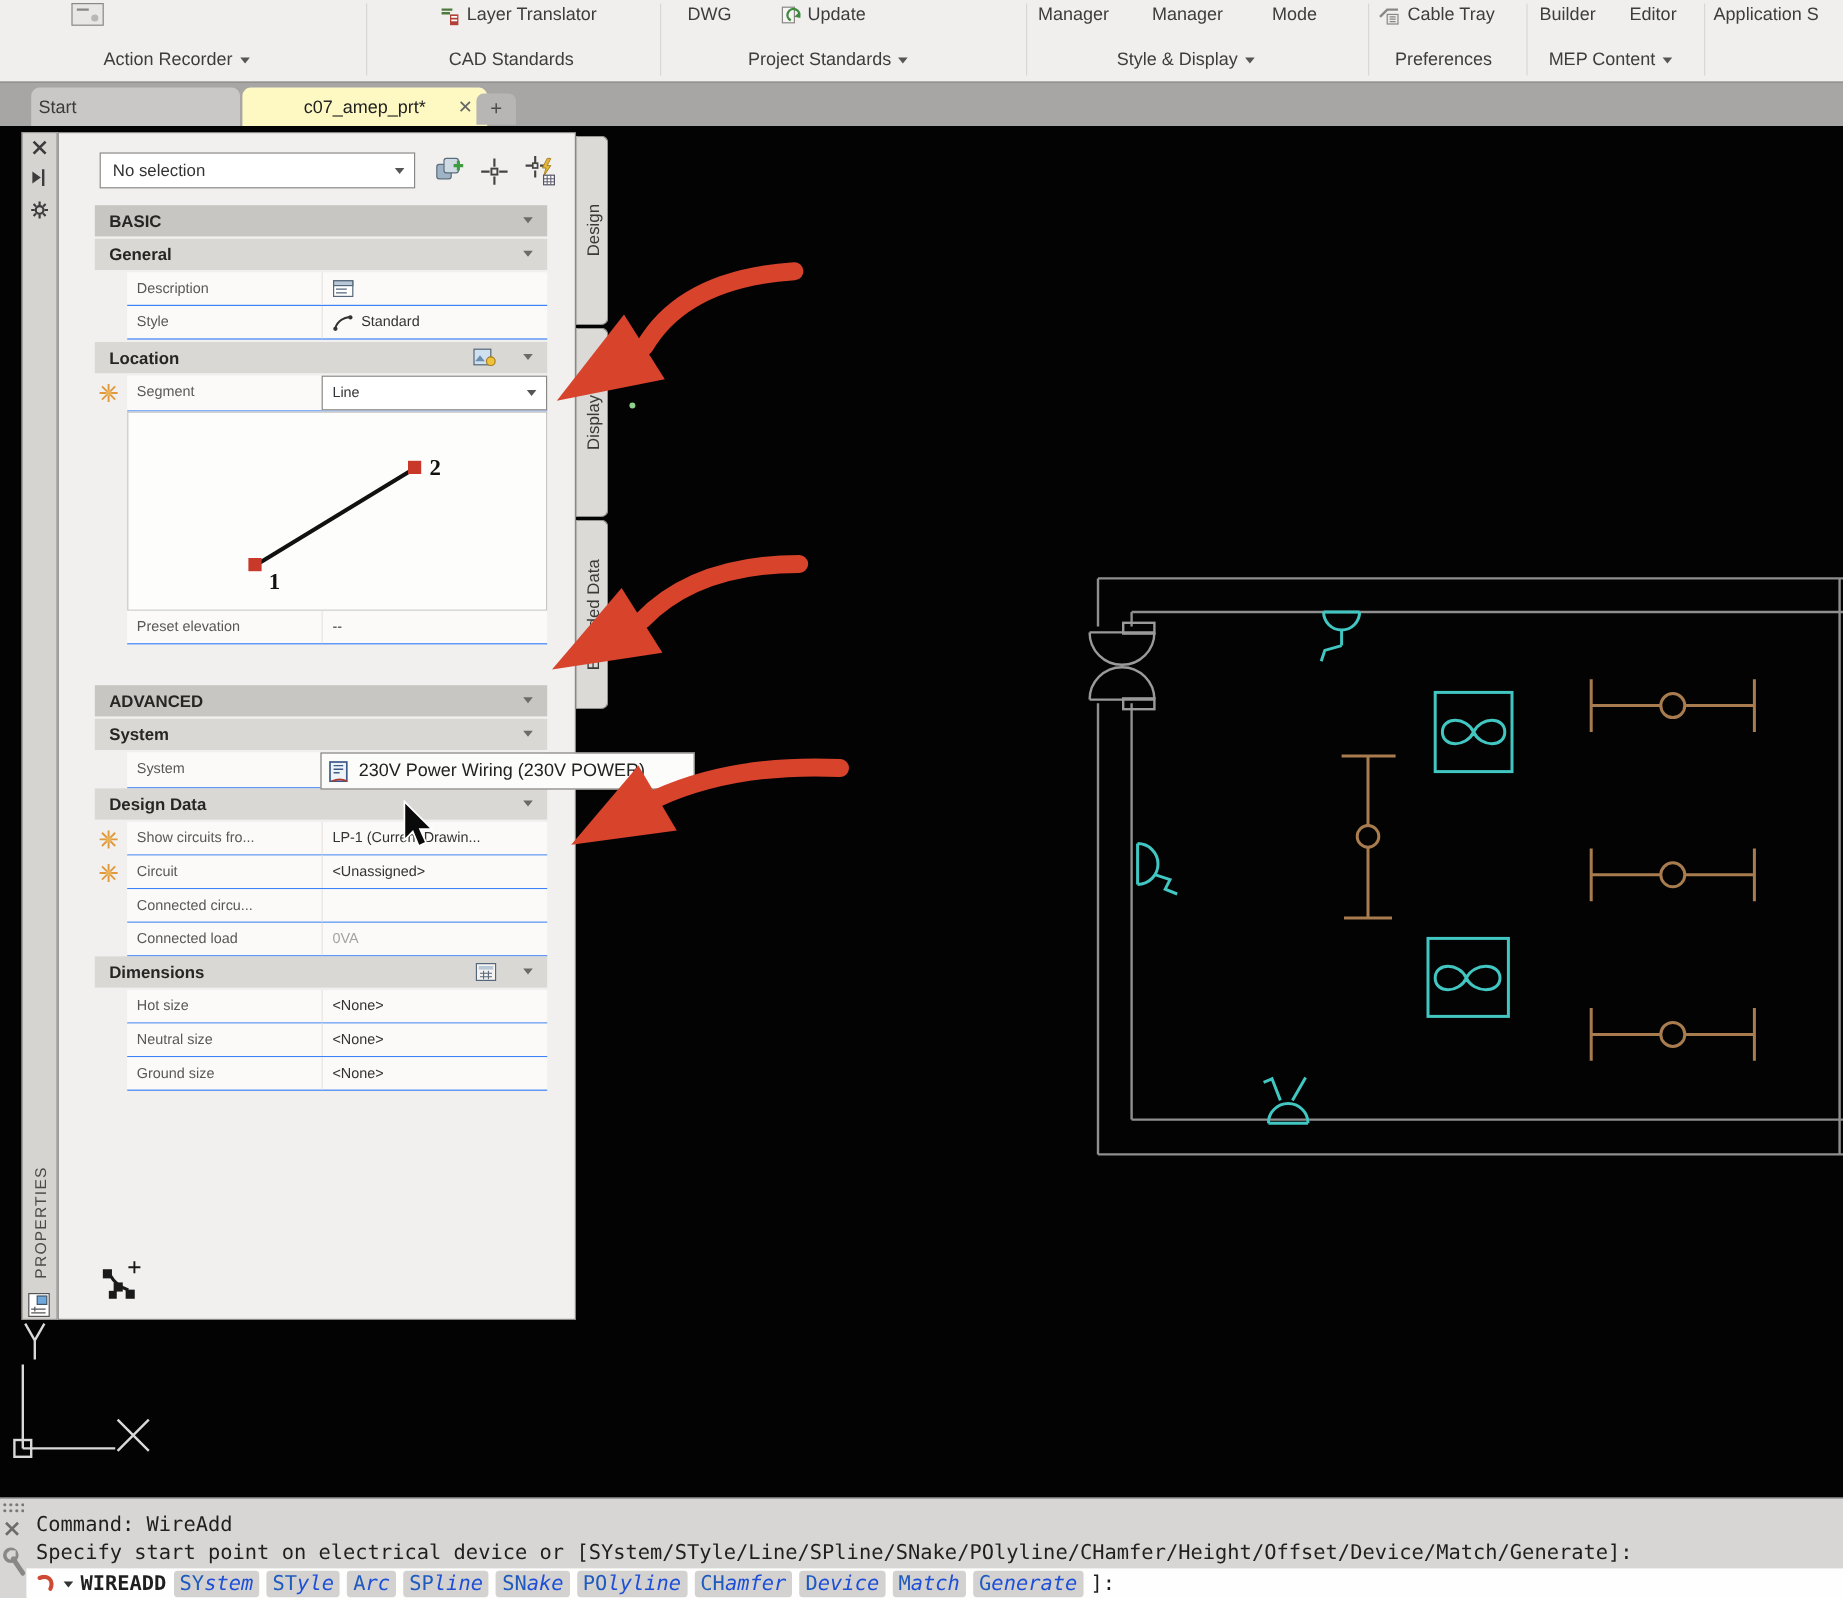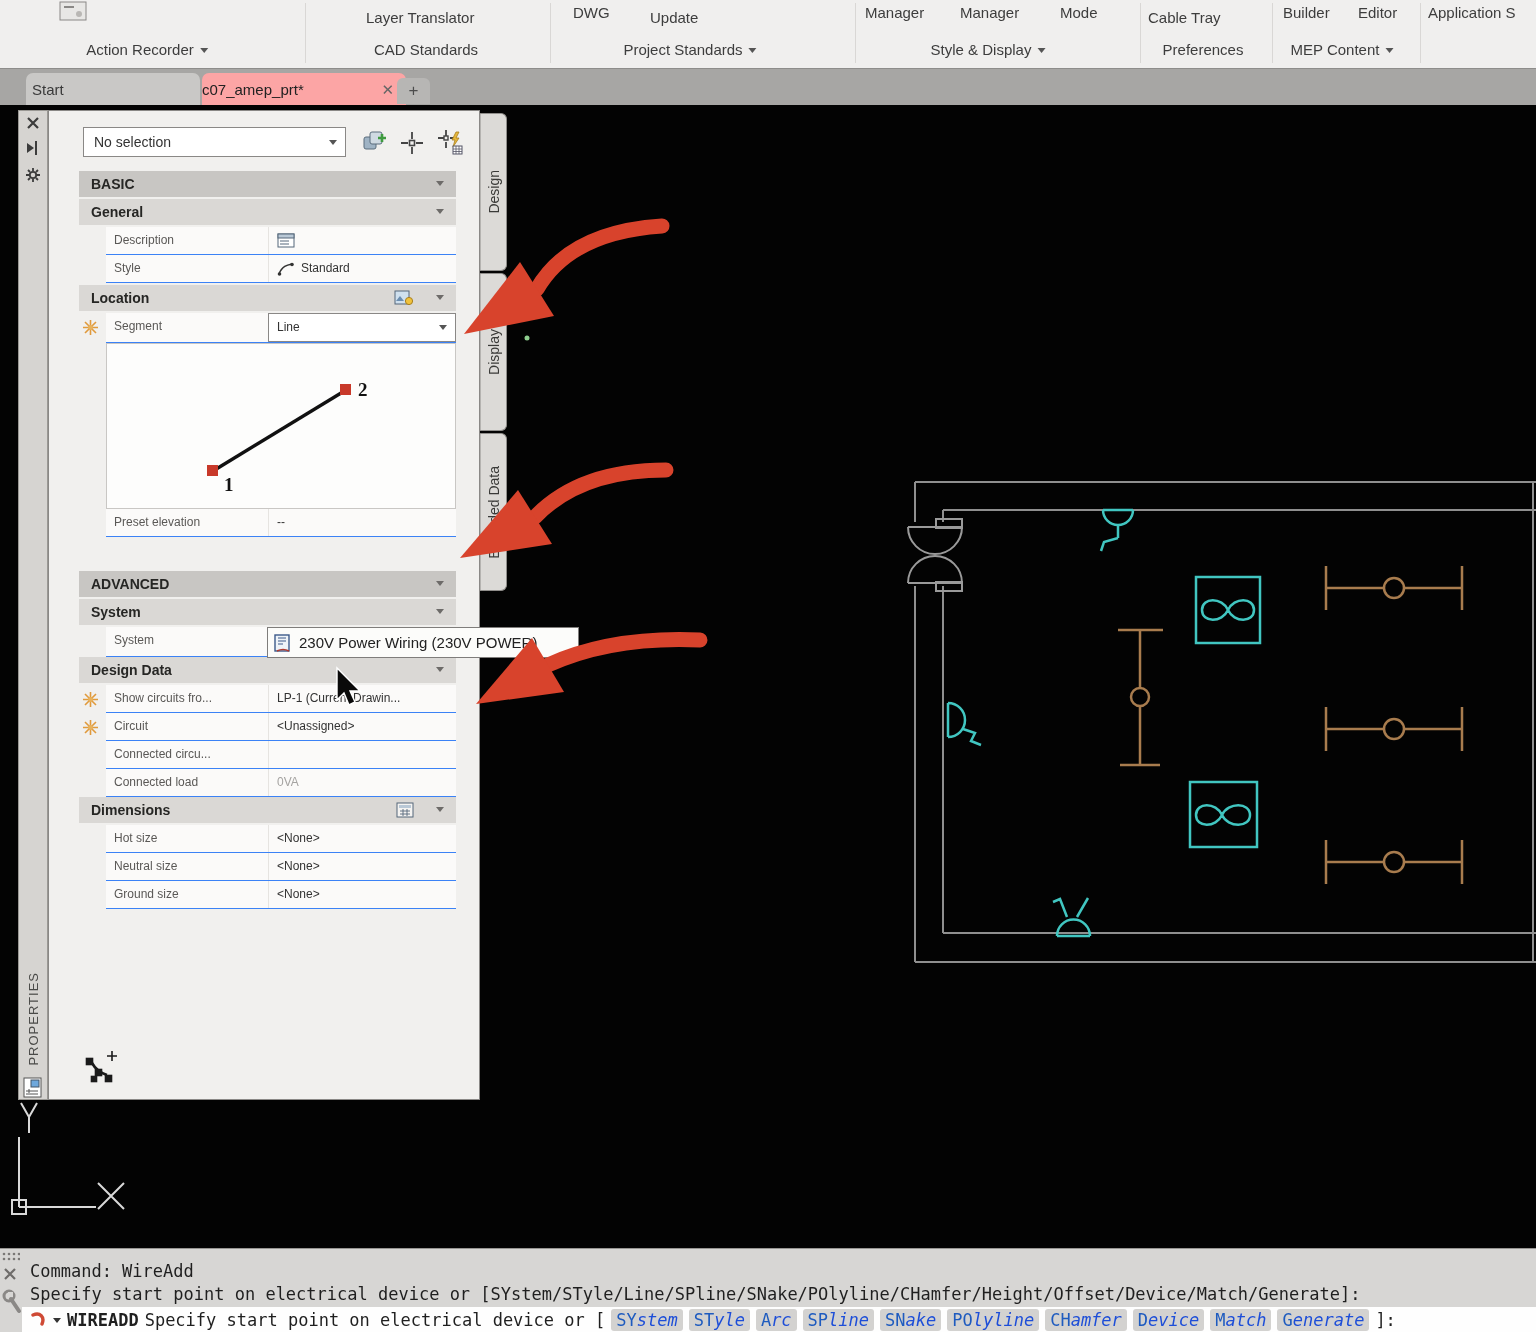--- a/index.html
+++ b/index.html
@@ -3,29 +3,29 @@
 <meta charset="utf-8">
 <style>
   html,body{margin:0;padding:0;background:#000;}
   #root{position:relative;width:1536px;height:1332px;overflow:hidden;
         font-family:"Liberation Sans",sans-serif;background:#000;}
   .abs{position:absolute;}
 
   
   .ribbon{left:0;top:0;width:1536px;height:68px;background:#f0efee;border-bottom:1px solid #c4c2c0;}
   .pdiv{position:absolute;top:3px;bottom:5px;width:1px;background:#d9d7d5;}
-  .r-item{position:absolute;top:0;height:25px;line-height:25px;font-size:15px;color:#3d3d3d;white-space:nowrap;display:flex;align-items:center;gap:5px;flex-direction:column;}
+  .r-item{position:absolute;top:0;height:25px;line-height:25px;font-size:15px;color:#3d3d3d;white-space:nowrap;display:flex;align-items:center;gap:5px;}
   .r-label{position:absolute;top:39px;height:22px;line-height:22px;font-size:15px;color:#3d3d3d;white-space:nowrap;transform:translateX(-50%);display:flex;align-items:center;gap:6px;}
   .caret{width:0;height:0;border-left:4px solid transparent;border-right:4px solid transparent;border-top:5px solid #555;display:inline-block;}
 
   
   .tabbar{left:0;top:68px;width:1536px;height:37px;background:#a7a6a4;border-top:1px solid #8e8d8b;}
   .tab{position:absolute;top:4px;height:33px;border-radius:7px 7px 0 0;font-size:15px;color:#3a3a3a;line-height:33px;}
   .tab-start{left:26px;width:174px;background:#c9c8c6;padding-left:6px;box-sizing:border-box;}
-  .tab-active{left:202px;width:204px;background:#fca5a5;text-align:left;color:#222;}
+  .tab-active{left:202px;width:204px;background:#fef9c3;text-align:center;color:#222;}
   .tab-x{position:absolute;right:12px;top:0;color:#666;font-size:15px;cursor:default;}
   .tab-plus{left:397px;top:9px;height:26px;width:33px;background:#b7b6b4;border-radius:6px 6px 0 0;text-align:center;line-height:26px;color:#4c4c4c;font-size:17px;}
 
   
   .canvas{left:0;top:105px;width:1536px;height:1143px;background:#030303;}
 
   
   .pstrip{left:18px;top:110px;width:30px;height:990px;background:#d6d4d1;border:1px solid #9a9894;box-sizing:border-box;}
   .pbody{left:48px;top:110px;width:432px;height:990px;background:#f1f0ee;border:1px solid #8a8886;box-sizing:border-box;}
   .ptitle{position:absolute;left:0;top:852px;width:28px;height:112px;display:flex;align-items:center;justify-content:center;}
@@ -445,21 +445,20 @@
 
     <div class="cline" style="top:12px">Command: WireAdd</div>
     <div class="cline" style="top:35px">Specify start point on electrical device or [SYstem/STyle/Line/SPline/SNake/POlyline/CHamfer/Height/Offset/Device/Match/Generate]:</div>
 
     <div class="cactive">
       <svg width="17" height="17" viewBox="0 0 17 17">
           <path d="M3 3c7-3 12 2 9 9" fill="none" stroke="#cf4a35" stroke-width="3.4" stroke-linecap="round"></path>
         </svg>
       <span class="caret" style="border-top-color:#333"></span>
       <b>WIREADD</b>
-      <span>Specify start point on electrical device or [</span>
       <span class="kw"><span class="hot">SY</span><span class="rest">stem</span></span>
       <span class="kw"><span class="hot">ST</span><span class="rest">yle</span></span>
       <span class="kw"><span class="hot">A</span><span class="rest">rc</span></span>
       <span class="kw"><span class="hot">SP</span><span class="rest">line</span></span>
       <span class="kw"><span class="hot">SN</span><span class="rest">ake</span></span>
       <span class="kw"><span class="hot">PO</span><span class="rest">lyline</span></span>
       <span class="kw"><span class="hot">CH</span><span class="rest">amfer</span></span>
       <span class="kw"><span class="hot">D</span><span class="rest">evice</span></span>
       <span class="kw"><span class="hot">M</span><span class="rest">atch</span></span>
       <span class="kw"><span class="hot">G</span><span class="rest">enerate</span></span>

